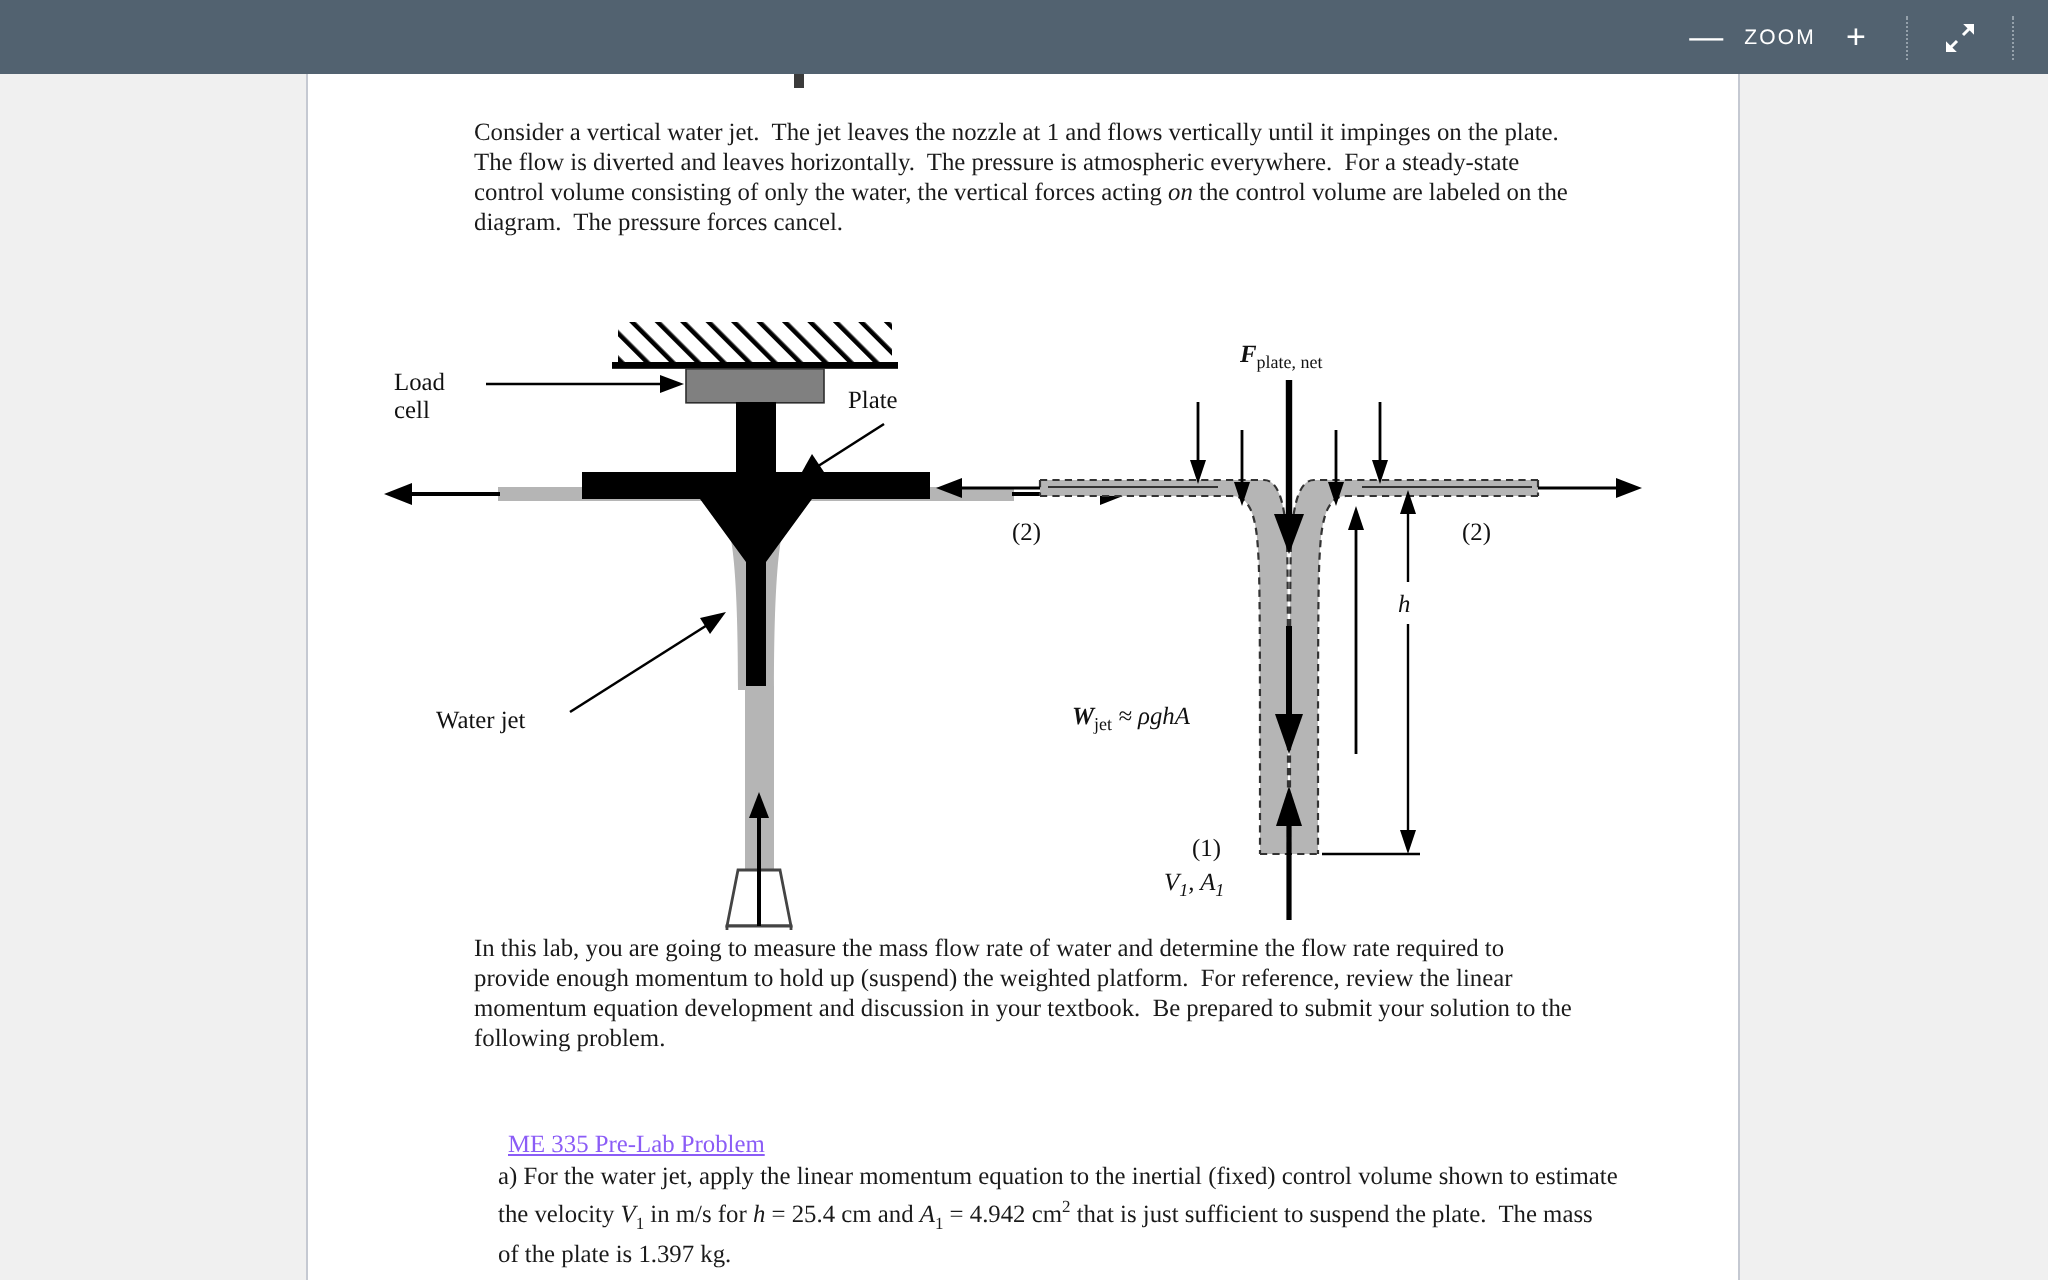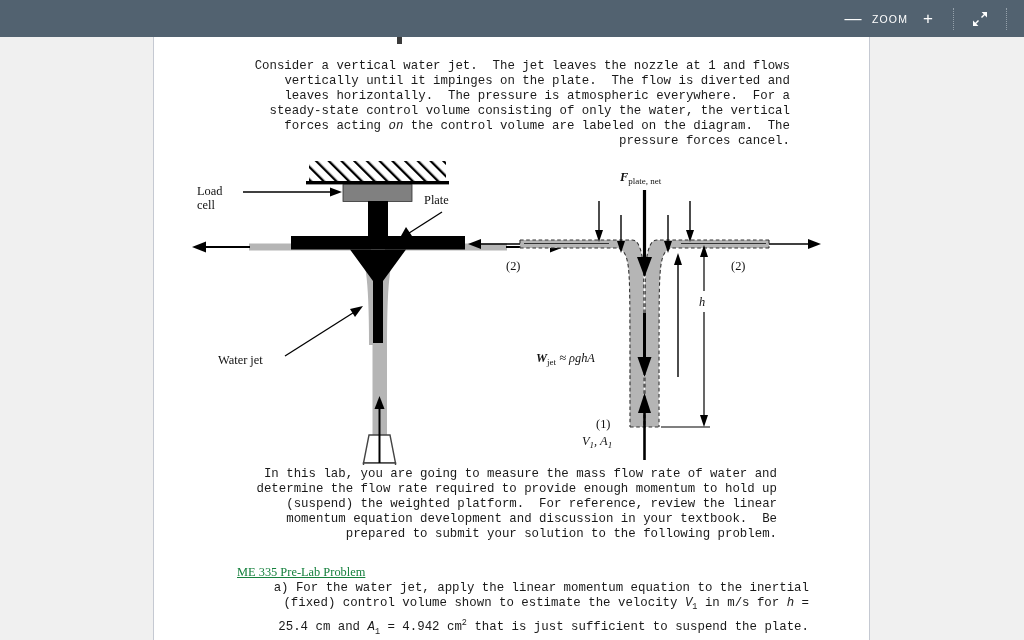--- a/index.html
+++ b/index.html
@@ -53,33 +53,33 @@
   }
   #page-top-mark {
     position: absolute;
     left: 243px; top: 0px;
     width: 5px; height: 7px;
     background: #3b3b3b;
   }
 
   .para {
     position: absolute;
-    font-family: Liberation Mono, monospace;
+    font-family: Liberation Serif, serif;
     font-size: 12.4px;
     line-height: 15.1px;
     color: #1a1a1a;
-    text-align: right;
+    text-align: left;
     white-space: pre-wrap;
   }
   #intro-paragraph { left: 83px; top: 22px; width: 553px; }
-  #lab-paragraph   { left: 70px; top: 430px; width: 553px; }
+  #lab-paragraph   { left: 83px; top: 430px; width: 553px; }
   #problem-heading {
-    position: absolute; left: 83px; top: 528px;
+    position: absolute; left: 100px; top: 528px;
     font-family: "Liberation Serif", serif;
-    font-size: 12.4px; color: #15803d;
+    font-size: 12.4px; color: #8b5cf6;
     text-decoration: underline;
   }
   #problem-paragraph { left: 95px; top: 544px; width: 560px; }
   .it { font-style: italic; }
   sub { font-size: 8.5px; }
   sup { font-size: 8.5px; }
 
   
   #figure { position: absolute; left: 0px; top: 78px; width: 717px; height: 350px; }
   #figure svg { display: block; }

